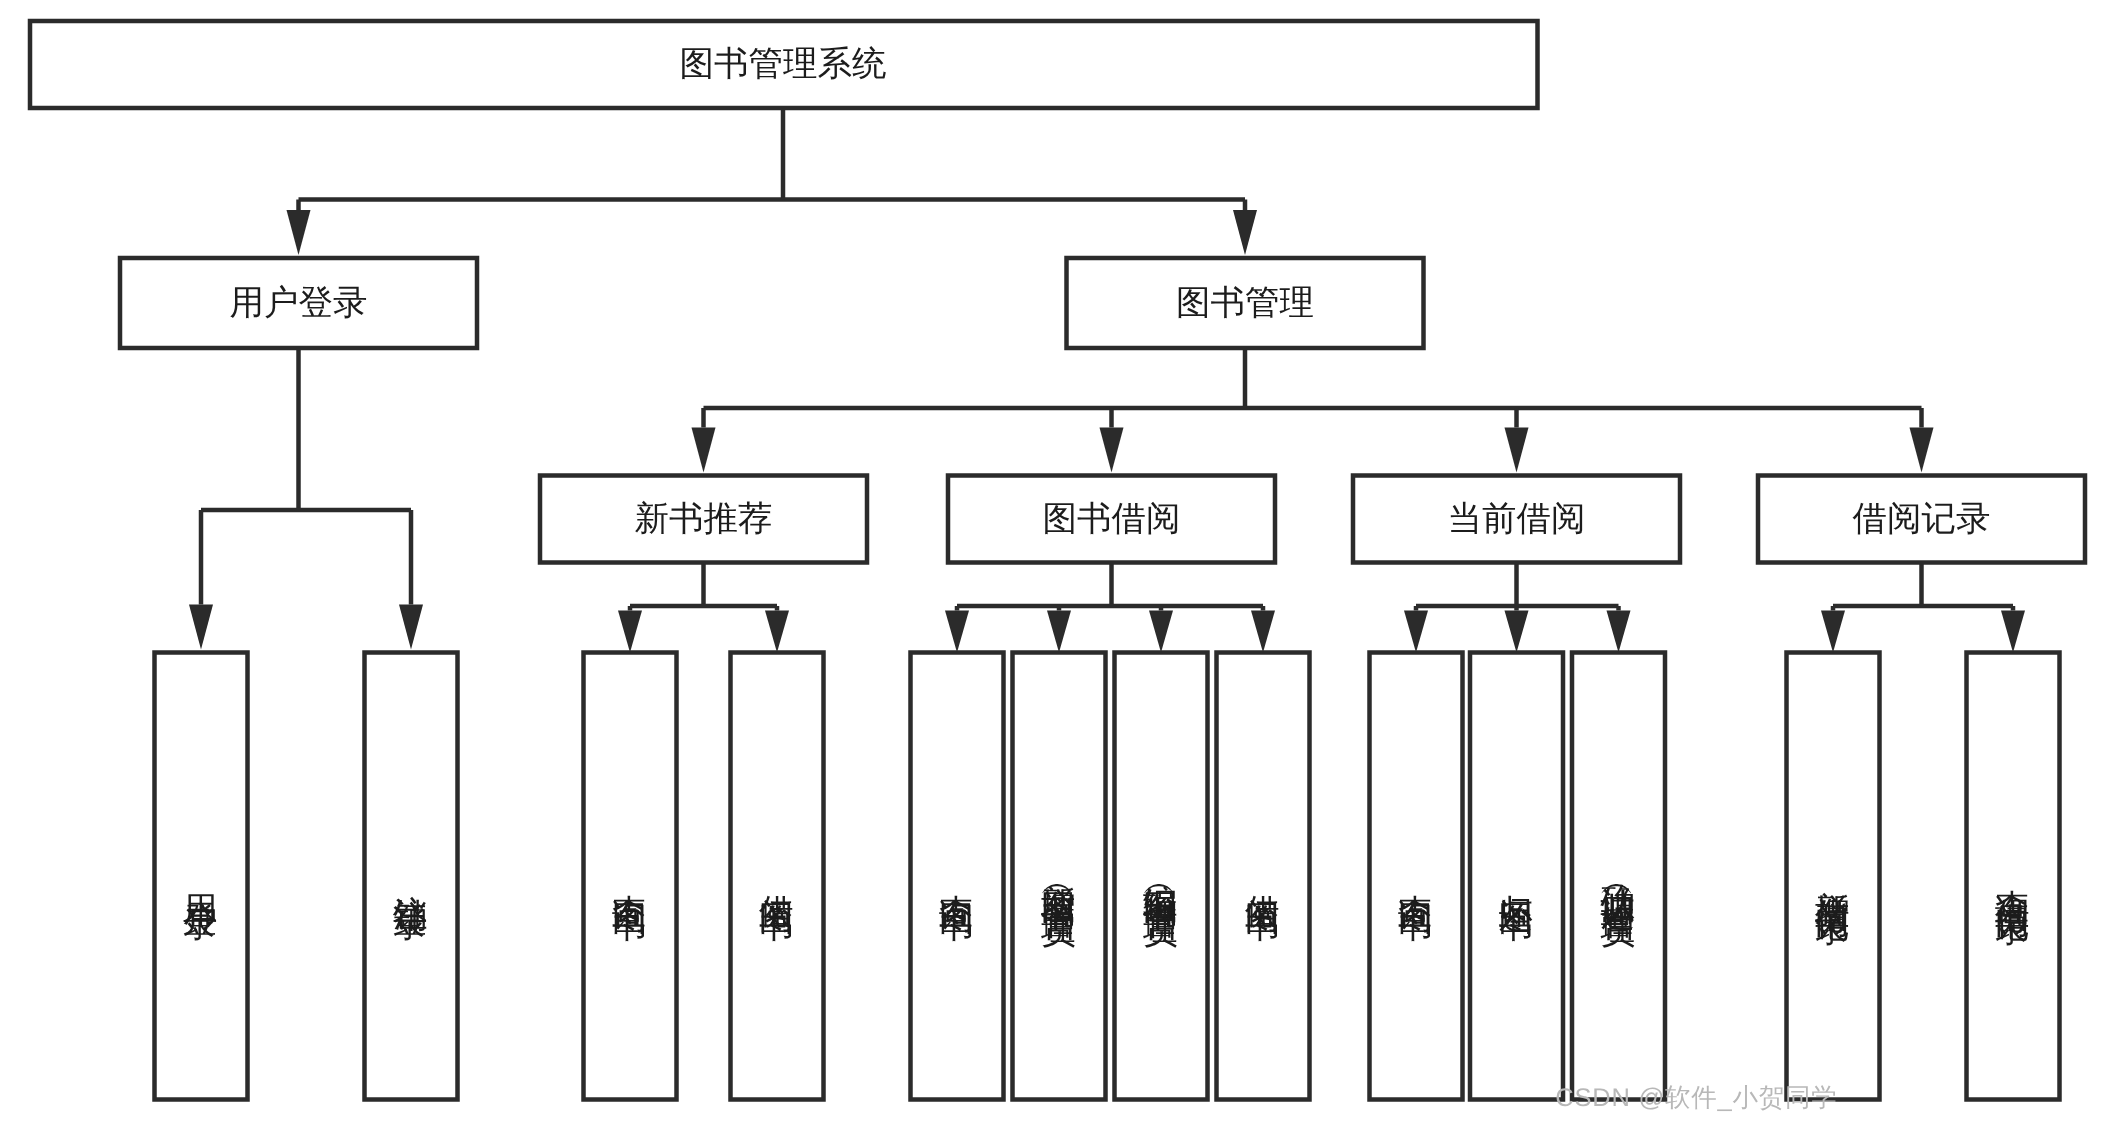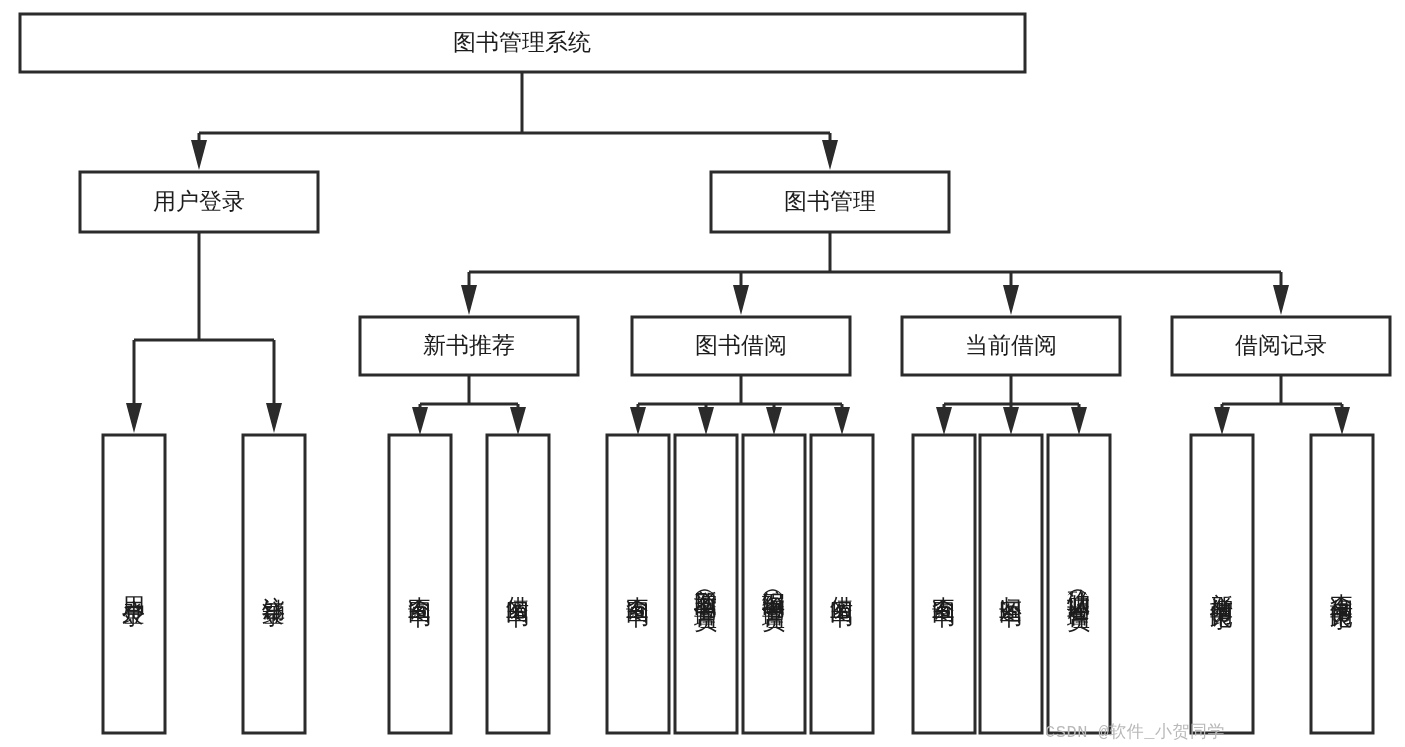--- a/index.html
+++ b/index.html
@@ -54,21 +54,21 @@
     writing-mode: vertical-rl;
     text-orientation: upright;
     letter-spacing: 3px;
     dominant-baseline: central;
     text-anchor: middle;
   }
   .watermark {
     position: absolute;
     right: 14px;
     bottom: 4px;
-    font-family: Liberation Mono, monospace;
+    font-family: Liberation Sans, sans-serif;
     font-size: 17px;
     color: #b8b8b8;
     letter-spacing: 0.5px;
     white-space: nowrap;
     user-select: none;
   }
 </style>
 </head>
 <body>
 

